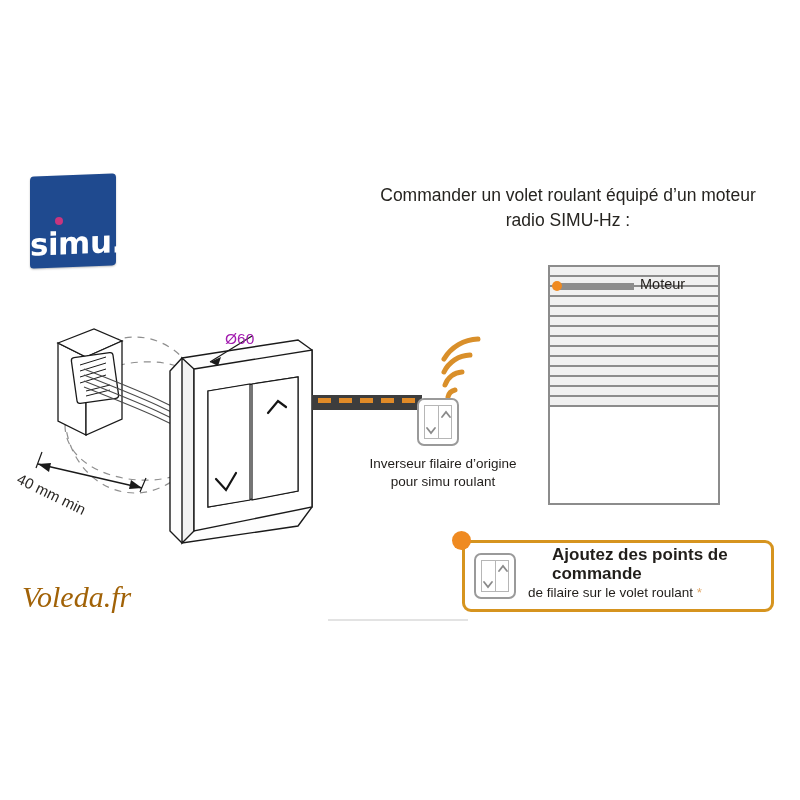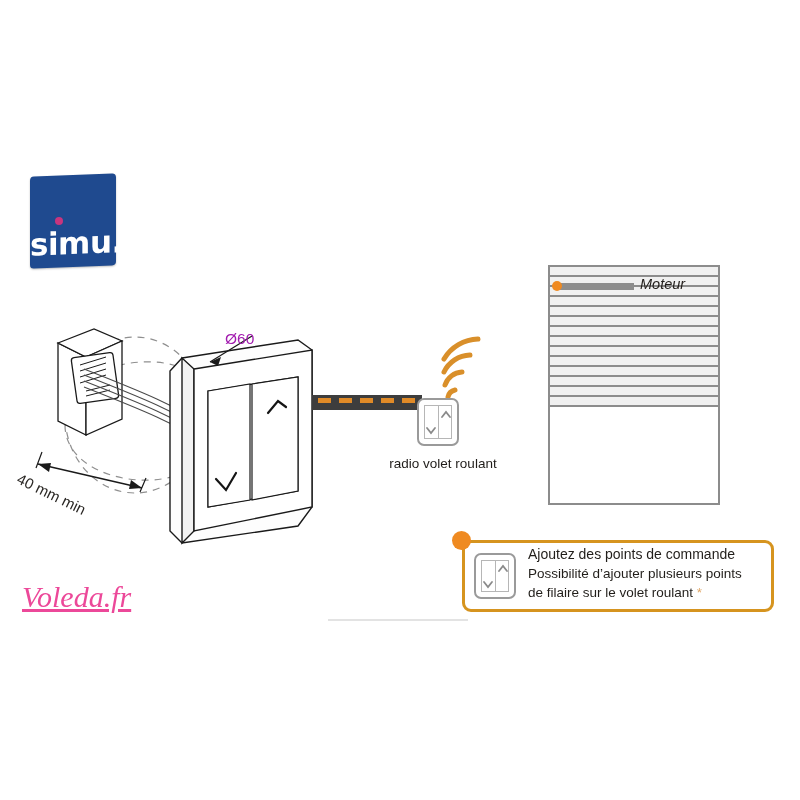--- a/index.html
+++ b/index.html
@@ -81,21 +81,20 @@
   }
   #shutter .pane {
     position: absolute;
     left: 0; right: 0; top: 140px; bottom: 0;
     background: #ffffff;
   }
   #motor-label {
     left: 640px; top: 276px;
     color: #231f1c;
     font-size: 14.5px;
-    font-style: italic;
   }
   #motor-bar {
     left: 556px; top: 283px;
     width: 78px; height: 7px;
     background: #8d8d8d;
   }
   #motor-dot {
     left: 552px; top: 281px;
     width: 10px; height: 10px;
     background: #ef8a21;
@@ -181,22 +180,23 @@
     background: #b6b6b6;
   }
   #callout-text {
     left: 528px; top: 545px;
     width: 246px;
     color: #211e1a;
     font-size: 13.5px;
     line-height: 19px;
   }
   #callout-text .hl {
-    font-weight: normal;
-    font-size: 14px;
+    font-weight: bold;
+    font-size: 17px;
+    margin-left: 24px;
   }
   #callout-text .star { color: #e0a768; }
 
   
   #dia-label {
     left: 225px; top: 330px;
     color: #a21caf;
     font-size: 15.5px;
   }
   #mm-label {
@@ -204,25 +204,24 @@
     color: #2a2724;
     font-size: 15px;
     transform: rotate(26deg);
     transform-origin: left top;
     white-space: nowrap;
   }
 
   
   #watermark {
     left: 22px; top: 580px;
-    color: #ec4899;
+    color: #a16207;
     font-family: "Liberation Serif", serif;
     font-style: italic;
     font-size: 30px;
-    text-decoration: underline;
   }
 
   
   #rule {
     left: 328px; top: 619px;
     width: 140px; height: 2px;
     background: #e3e3e3;
   }
 
   svg { display: block; }
@@ -231,20 +230,24 @@
 <body>
 
 <div id="page">
 
   <div id="simu-logo" class="abs">
     <div class="plate"></div>
     <div class="dot"></div>
     <div class="word">simu.</div>
   </div>
 
+  <div id="title" class="abs">
+    <div>Commander un volet roulant équipé d’un  moteur</div>
+    <div>radio SIMU-Hz :</div>
+  </div>
 
   <div id="shutter" class="abs">
     <div class="slats" id="slats">
         <div class="slat"></div>
         <div class="slat"></div>
         <div class="slat"></div>
         <div class="slat"></div>
         <div class="slat"></div>
         <div class="slat"></div>
         <div class="slat"></div>
@@ -336,38 +339,38 @@
     <div class="divider"></div>
     <svg style="position:absolute;left:0;top:0;" width="38" height="44" viewBox="0 0 38 44">
       <g fill="none" stroke="#8a8a8a" stroke-width="1.8" stroke-linecap="round">
         <path d="M23 17 L27 12 L31 17"></path>
         <path d="M8 28 L12 33 L16 28"></path>
       </g>
     </svg>
   </div>
 
   <div id="module-caption" class="abs">
-    <div>radio volet roulant</div>
+    <div>Inverseur filaire d’origine</div>
+    <div>pour simu roulant</div>
   </div>
 
   <div id="callout" class="abs"></div>
   <div id="callout-dot" class="abs"></div>
   <div id="callout-icon" class="abs">
     <div class="inner"></div>
     <div class="divider"></div>
     <svg style="position:absolute;left:0;top:0;" width="38" height="42" viewBox="0 0 38 42">
       <g fill="none" stroke="#8a8a8a" stroke-width="1.8" stroke-linecap="round">
         <path d="M23 16 L27 11 L31 16"></path>
         <path d="M8 27 L12 32 L16 27"></path>
       </g>
     </svg>
   </div>
   <div id="callout-text" class="abs">
     <div class="hl">Ajoutez des points de commande</div>
-    <div>Possibilité d’ajouter plusieurs points</div>
     <div>
       <span>de filaire sur le volet roulant</span>
       <span class="star">*</span>
     </div>
   </div>
 
   <div id="rule" class="abs"></div>
 
   <div id="watermark" class="abs">Voleda.fr</div>
 

